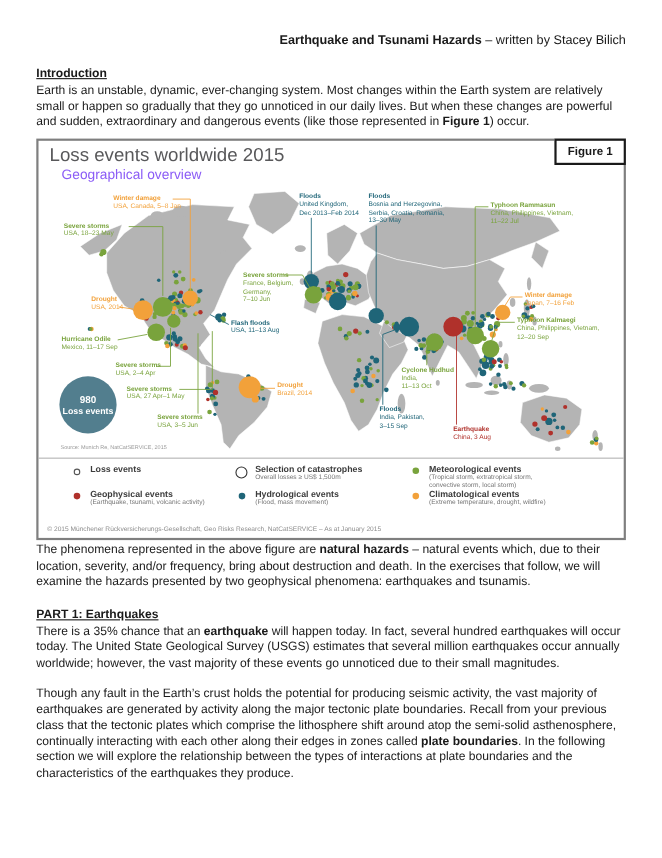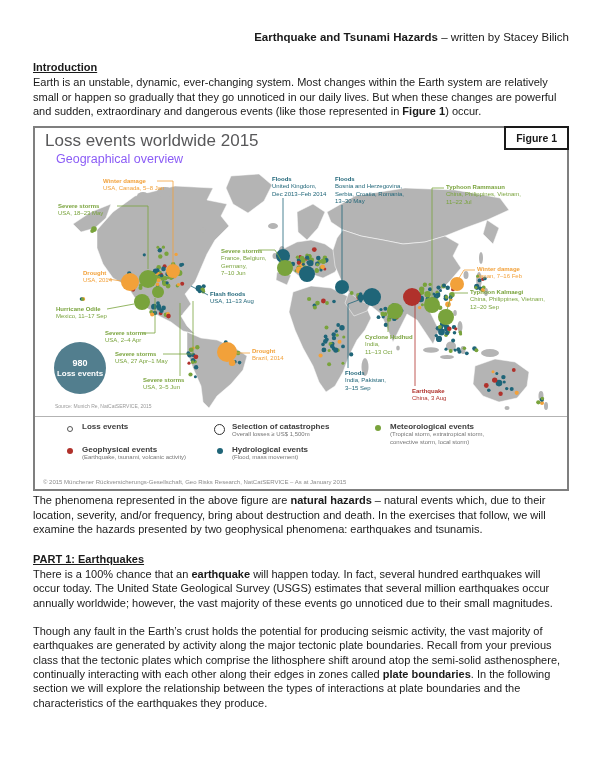--- a/index.html
+++ b/index.html
@@ -591,23 +591,32 @@
         </div>
         <div class="li">
           <span class="marker">
             <span style="width: 6px; height: 6px; border-radius: 50%; margin-top: 1px; background: rgb(121, 163, 60);"></span>
           </span>
           <div>
             <div class="lt">Meteorological events</div>
             <div class="ls">(Tropical storm, extratropical storm, convective storm, local storm)</div>
           </div>
         </div>
+        <div class="li">
+          <span class="marker">
+            <span style="width: 6px; height: 6px; border-radius: 50%; margin-top: 1px; background: rgb(242, 161, 58);"></span>
+          </span>
+          <div>
+            <div class="lt">Climatological events</div>
+            <div class="ls">(Extreme temperature, drought, wildfire)</div>
+          </div>
+        </div>
       </div>
     <div class="copyright">© 2015 Münchener Rückversicherungs-Gesellschaft, Geo Risks Research, NatCatSERVICE – As at January 2015</div>
   </div>
 
   <p class="doc" style=""><span>The phenomena represented in the above figure are </span><b>natural hazards</b><span> – natural events which, due to their location, severity, and/or frequency, bring about destruction and death. In the exercises that follow, we will examine the hazards presented by two geophysical phenomena: earthquakes and tsunamis.</span></p>
 
   <div class="heading gap-lg">PART 1: Earthquakes</div>
-  <p class="doc"><span>There is a 100% chance that an </span><b>earthquake</b><span> will happen today. In fact, several hundred earthquakes will occur today. The United State Geological Survey (USGS) estimates that several million earthquakes occur annually worldwide; however, the vast majority of these events go unnoticed due to their small magnitudes.</span></p>
+  <p class="doc"><span>There is a 35% chance that an </span><b>earthquake</b><span> will happen today. In fact, several hundred earthquakes will occur today. The United State Geological Survey (USGS) estimates that several million earthquakes occur annually worldwide; however, the vast majority of these events go unnoticed due to their small magnitudes.</span></p>
   <p class="doc" style="margin-top:14px;"><span>Though any fault in the Earth’s crust holds the potential for producing seismic activity, the vast majority of earthquakes are generated by activity along the major tectonic plate boundaries. Recall from your previous class that the tectonic plates which comprise the lithosphere shift around atop the semi-solid asthenosphere, continually interacting with each other along their edges in zones called </span><b>plate boundaries</b><span>. In the following section we will explore the relationship between the types of interactions at plate boundaries and the characteristics of the earthquakes they produce.</span></p>
 
 </div>
 
 </body></html>

